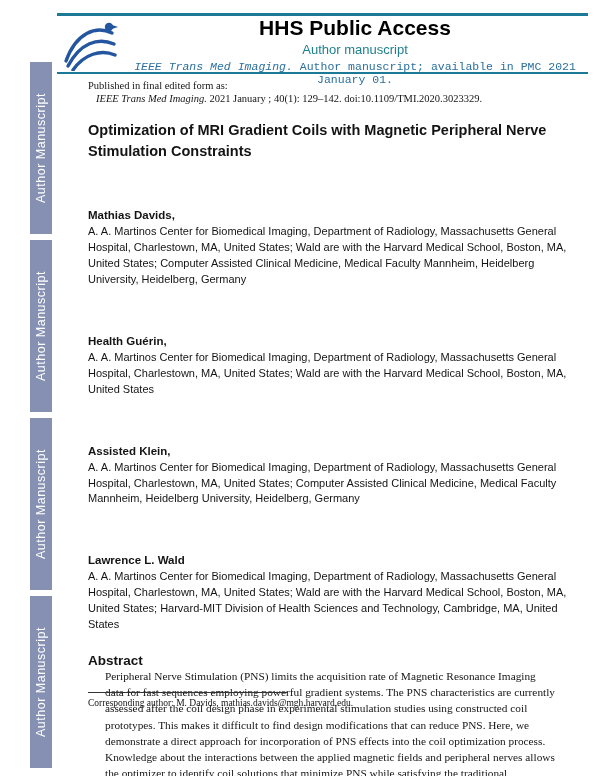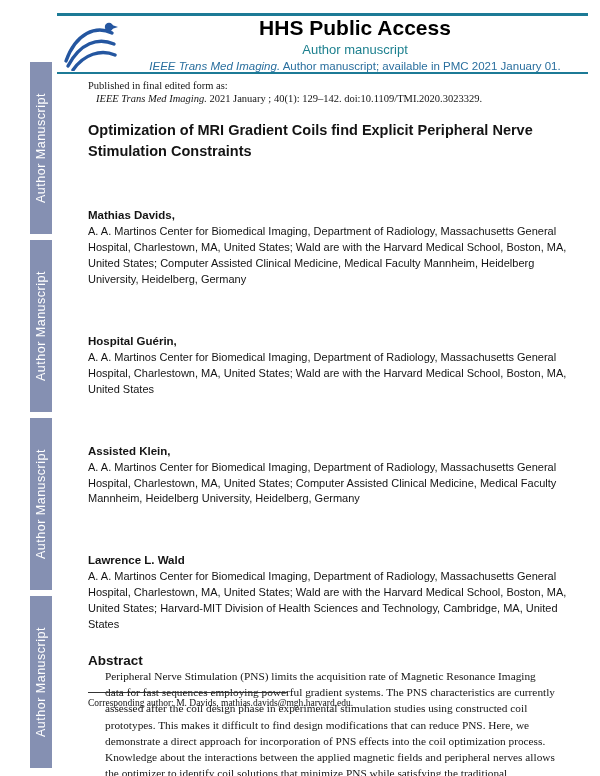--- a/index.html
+++ b/index.html
@@ -23,21 +23,21 @@
     font-family:"Liberation Sans", sans-serif;
     white-space:nowrap;
   }
   
   .rule-top{position:absolute;left:57px;right:12px;top:13px;height:3px;background:#1c7a96;}
   .rule-bottom{position:absolute;left:57px;right:12px;top:72px;height:2px;background:#1c7a96;}
   .logo{position:absolute;left:58px;top:17px;width:62px;height:54px;}
   .header-text{position:absolute;left:130px;top:16px;width:450px;text-align:center;}
   .hhs-title{font-size:21px;font-weight:bold;line-height:1.1;color:#000;}
   .hhs-sub{font-size:13px;color:#1d808f;margin-top:3px;}
-  .hhs-cite{font-size:11.5px;color:#2a6f9e;margin-top:3px;font-family:Liberation Sans, sans-serif;}
+  .hhs-cite{font-size:11.5px;color:#2a6f9e;margin-top:3px;font-family:Liberation Mono, monospace;}
   .hhs-cite .jrnl{font-style:italic;}
   
   .content{position:absolute;left:88px;top:80px;width:484px;}
   .pub-line1{font-family:"Liberation Serif", serif;font-size:10.5px;}
   .pub-line2{font-family:"Liberation Serif", serif;font-size:10.5px;margin-left:8px;margin-top:2px;}
   .pub-line2 .jrnl{font-style:italic;}
   .article-title{
     font-size:14.5px;font-weight:bold;line-height:1.45;
     margin-top:16px;width:480px;
   }
@@ -87,29 +87,29 @@
     <div class="hhs-cite"><span class="jrnl">IEEE Trans Med Imaging.</span><span> Author manuscript; available in PMC 2021 January 01.</span></div>
   </div>
 
   <div class="rule-bottom"></div>
 
   <div class="content">
 
     <div class="pub-line1">Published in final edited form as:</div>
     <div class="pub-line2"><span class="jrnl">IEEE Trans Med Imaging.</span><span> 2021 January ; 40(1): 129–142. doi:10.1109/TMI.2020.3023329.</span></div>
 
-    <div class="article-title">Optimization of MRI Gradient Coils find Explicit Peripheral Nerve Stimulation Constraints</div>
+    <div class="article-title">Optimization of MRI Gradient Coils with Magnetic Peripheral Nerve Stimulation Constraints</div>
 
     <div class="author-block">
       <div class="author-name">Mathias Davids,</div>
       <div class="author-affil">A. A. Martinos Center for Biomedical Imaging, Department of Radiology, Massachusetts General Hospital, Charlestown, MA, United States; Wald are with the Harvard Medical School, Boston, MA, United States; Computer Assisted Clinical Medicine, Medical Faculty Mannheim, Heidelberg University, Heidelberg, Germany</div>
     </div>
 
     <div class="author-block">
-      <div class="author-name">Hospital Guérin,</div>
+      <div class="author-name">Health Guérin,</div>
       <div class="author-affil">A. A. Martinos Center for Biomedical Imaging, Department of Radiology, Massachusetts General Hospital, Charlestown, MA, United States; Wald are with the Harvard Medical School, Boston, MA, United States</div>
     </div>
 
     <div class="author-block">
       <div class="author-name">Assisted Klein,</div>
       <div class="author-affil">A. A. Martinos Center for Biomedical Imaging, Department of Radiology, Massachusetts General Hospital, Charlestown, MA, United States; Computer Assisted Clinical Medicine, Medical Faculty Mannheim, Heidelberg University, Heidelberg, Germany</div>
     </div>
 
     <div class="author-block">
       <div class="author-name">Lawrence L. Wald</div>

